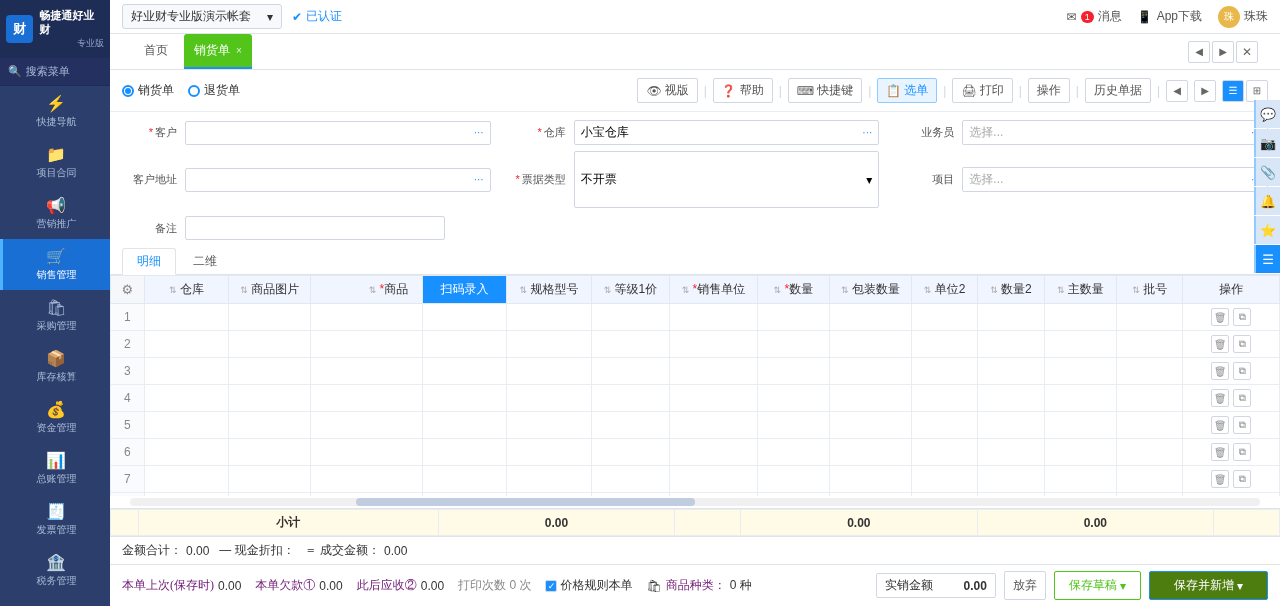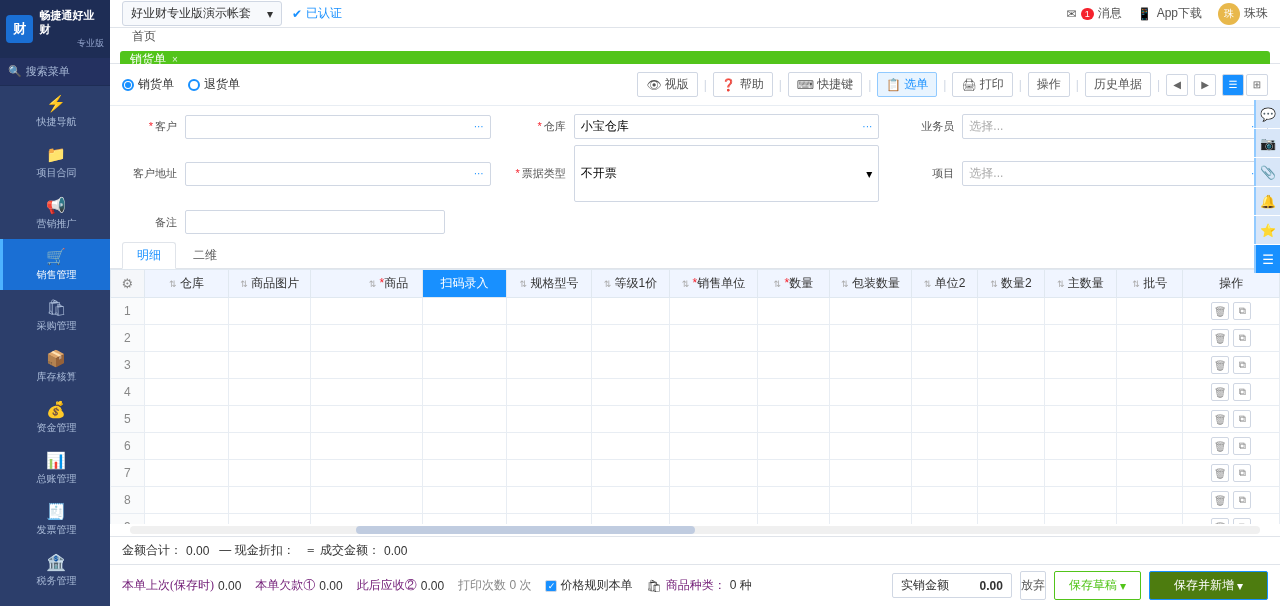--- a/index.html
+++ b/index.html
@@ -14,31 +14,31 @@
     .sidebar-search span { color: #aabbd8; font-size: 11px; }
     .sidebar-nav-item { display: flex; flex-direction: column; align-items: center; padding: 8px 4px; cursor: pointer; color: #aabbd8; border-left: 3px solid transparent; }
     .sidebar-nav-item.active { background: #1a6fd4; color: #fff; border-left: 3px solid #4db3ff; }
     .sidebar-nav-item .nav-icon { font-size: 16px; margin-bottom: 2px; }
     .sidebar-nav-item .nav-label { font-size: 10px; text-align: center; }
 
     
     .main-area { flex: 1; display: flex; flex-direction: column; background: #f0f2f5; overflow: hidden; }
 
     
-    .topbar { background: #fff; height: 28px; display: flex; align-items: center; padding: 0 12px; border-bottom: 1px solid #e0e4ea; gap: 10px; }
+    .topbar { background: #fff; height: 34px; display: flex; align-items: center; padding: 0 12px; border-bottom: 1px solid #e0e4ea; gap: 10px; }
     .topbar-selector { display: flex; align-items: center; gap: 4px; border: 1px solid #d0d7e3; border-radius: 3px; padding: 3px 8px; cursor: pointer; background: #f7f9fc; color: #333; min-width: 160px; justify-content: space-between; }
     .topbar-certified { display: flex; align-items: center; gap: 4px; color: #1890ff; font-size: 11px; }
     .topbar-certified .check { color: #1890ff; }
     .topbar-right { margin-left: auto; display: flex; align-items: center; gap: 16px; color: #555; }
     .topbar-right-item { display: flex; align-items: center; gap: 4px; cursor: pointer; font-size: 11px; }
     .badge { background: #f5222d; color: #fff; border-radius: 8px; font-size: 9px; padding: 1px 4px; }
     .avatar { width: 22px; height: 22px; border-radius: 50%; background: #e8b84b; display: flex; align-items: center; justify-content: center; color: #fff; font-size: 10px; }
 
     
-    .nav-tabs { background: #fff; height: 36px; display: flex; align-items: stretch; padding: 0 10px; border-bottom: 1px solid #e0e4ea; gap: 4px; flex-direction: column; }
+    .nav-tabs { background: #fff; height: 36px; display: flex; align-items: stretch; padding: 0 22px; border-bottom: 1px solid #e0e4ea; gap: 4px; }
     .nav-tab { display: flex; align-items: center; padding: 0 12px; cursor: pointer; color: #555; border-bottom: 2px solid transparent; font-size: 12px; }
     .nav-tab.active { color: #1890ff; border-bottom: 2px solid #1890ff; }
     .nav-tab-close { margin-left: 6px; color: #999; font-size: 10px; cursor: pointer; }
     .nav-tab.green-bg { background: #52c41a; color: #fff; border-radius: 3px 3px 0 0; padding: 0 10px; }
     .nav-tab.green-bg .nav-tab-close { color: rgba(255,255,255,0.8); }
     .nav-arrows { margin-left: auto; display: flex; align-items: center; gap: 2px; }
     .nav-arrow-btn { width: 22px; height: 22px; border: 1px solid #d0d7e3; border-radius: 2px; display: flex; align-items: center; justify-content: center; cursor: pointer; color: #666; background: #fff; font-size: 10px; }
     .nav-close-btn { width: 22px; height: 22px; border: 1px solid #d0d7e3; border-radius: 2px; display: flex; align-items: center; justify-content: center; cursor: pointer; color: #666; background: #fff; font-size: 12px; }
 
     
@@ -90,21 +90,21 @@
     .footer-sum { background: #fff; padding: 5px 12px; border-top: 1px solid #e0e4ea; display: flex; align-items: center; gap: 10px; font-size: 11px; color: #333; }
     .footer-sum-item { display: flex; align-items: center; gap: 4px; }
     .scroll-bar { height: 8px; background: #f0f0f0; margin: 0 10px; position: relative; border-radius: 4px; }
     .scroll-thumb { height: 8px; background: #c0cce0; border-radius: 4px; width: 30%; position: absolute; left: 20%; }
     .footer-bottom { background: #fff; padding: 6px 12px; border-top: 1px solid #e0e4ea; display: flex; align-items: center; gap: 14px; font-size: 11px; color: #333; }
     .footer-bottom-item { display: flex; align-items: center; gap: 4px; }
     .footer-bottom-item label { color: #701a75; font-family: Liberation Serif, serif; }
     .footer-right { margin-left: auto; display: flex; align-items: center; gap: 8px; }
     .realamt-box { display: flex; align-items: center; gap: 4px; border: 1px solid #d0d7e3; border-radius: 2px; padding: 3px 8px; font-size: 12px; background: #fff; }
     .realamt-val { color: #333; font-weight: bold; min-width: 50px; text-align: right; }
-    .btn-abandon { padding: 5px 0; border: 1px solid #d0d7e3; border-radius: 2px; cursor: pointer; color: #555; background: #fff; font-size: 12px; }
+    .btn-abandon { padding: 5px 8px; border: 1px solid #d0d7e3; border-radius: 2px; cursor: pointer; color: #555; background: #fff; font-size: 12px; }
     .btn-save-draft { padding: 5px 14px; border: 1px solid #52c41a; border-radius: 2px; cursor: pointer; color: #52c41a; background: #fff; font-size: 12px; display: flex; align-items: center; gap: 3px; }
     .btn-save-new { padding: 5px 24px; border: 1px solid #1890ff; border-radius: 2px; cursor: pointer; color: #fff; background: #4d7c0f; font-size: 12px; display: flex; align-items: center; gap: 3px; }
     .checkbox-item { display: flex; align-items: center; gap: 3px; }
     .chk { width: 12px; height: 12px; border: 1px solid #d0d7e3; border-radius: 2px; background: #1890ff; display: flex; align-items: center; justify-content: center; }
     .chk::after { content: '✓'; color: #fff; font-size: 9px; }
 
     
     .right-float { position: fixed; right: 0; top: 100px; display: flex; flex-direction: column; gap: 1px; z-index: 100; }
     .right-float-btn { width: 26px; height: 28px; background: #d8e6f8; display: flex; align-items: center; justify-content: center; cursor: pointer; color: #1890ff; font-size: 13px; border-left: 2px solid #91caff; }
     .right-float-btn.active { background: #1890ff; color: #fff; }
@@ -597,20 +597,35 @@
           </tbody>
       </table>
     </div>
 
     <div style="padding:2px 10px;">
       <div class="scroll-bar">
         <div class="scroll-thumb"></div>
       </div>
     </div>
 
+    <div style="background:#fff;border-top:1px solid #e0e4ea;">
+      <table style="width:100%;border-collapse:collapse;font-size:11px;">
+        <tbody>
+          <tr>
+            <td style="width:28px;background:#fffbe6;border:1px solid #e8edf3;"></td>
+            <td colspan="7" style="background:#fffbe6;border:1px solid #e8edf3;padding:4px 8px;font-weight:bold;">小计</td>
+            <td style="background:#fffbe6;border:1px solid #e8edf3;padding:4px;text-align:center;font-weight:bold;">0.00</td>
+            <td colspan="2" style="background:#fffbe6;border:1px solid #e8edf3;"></td>
+            <td style="background:#fffbe6;border:1px solid #e8edf3;padding:4px;text-align:center;font-weight:bold;">0.00</td>
+            <td style="background:#fffbe6;border:1px solid #e8edf3;padding:4px;text-align:center;font-weight:bold;">0.00</td>
+            <td colspan="2" style="background:#fffbe6;border:1px solid #e8edf3;"></td>
+          </tr>
+        </tbody>
+      </table>
+    </div>
 
     <div class="footer-sum">
       <div class="footer-sum-item">
         <span>金额合计：</span>
         <span>0.00</span>
       </div>
       <div class="footer-sum-item">
         <span>— 现金折扣：</span>
       </div>
       <div class="footer-sum-item">

